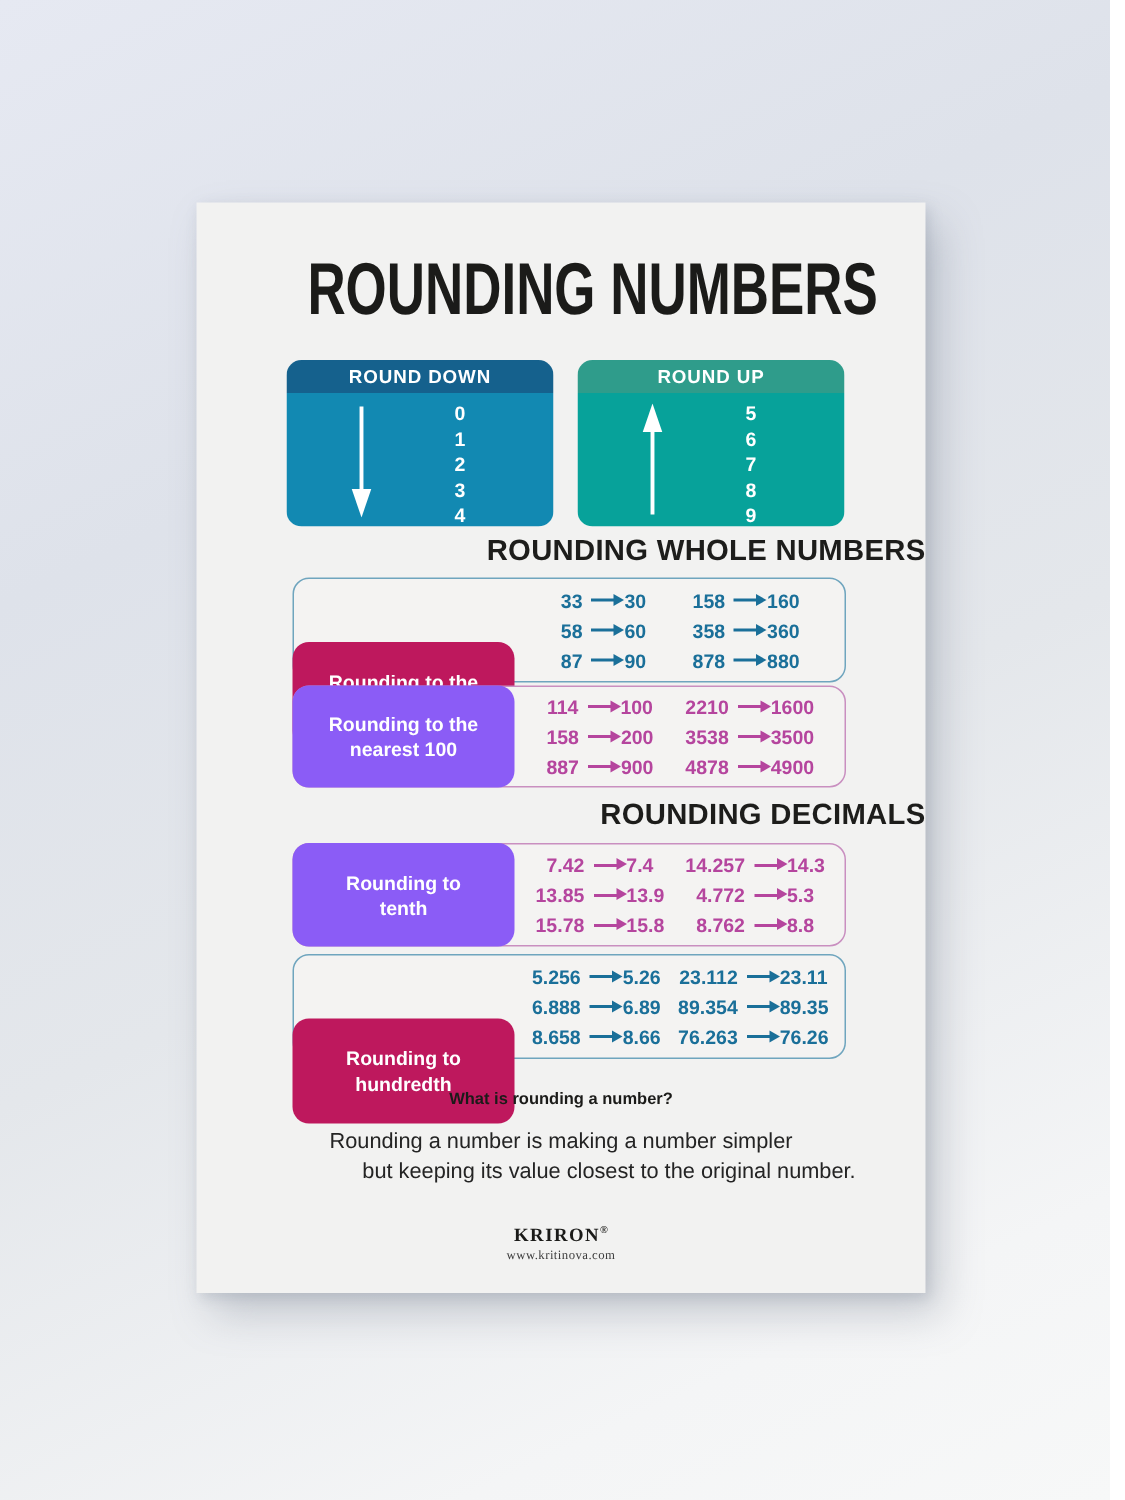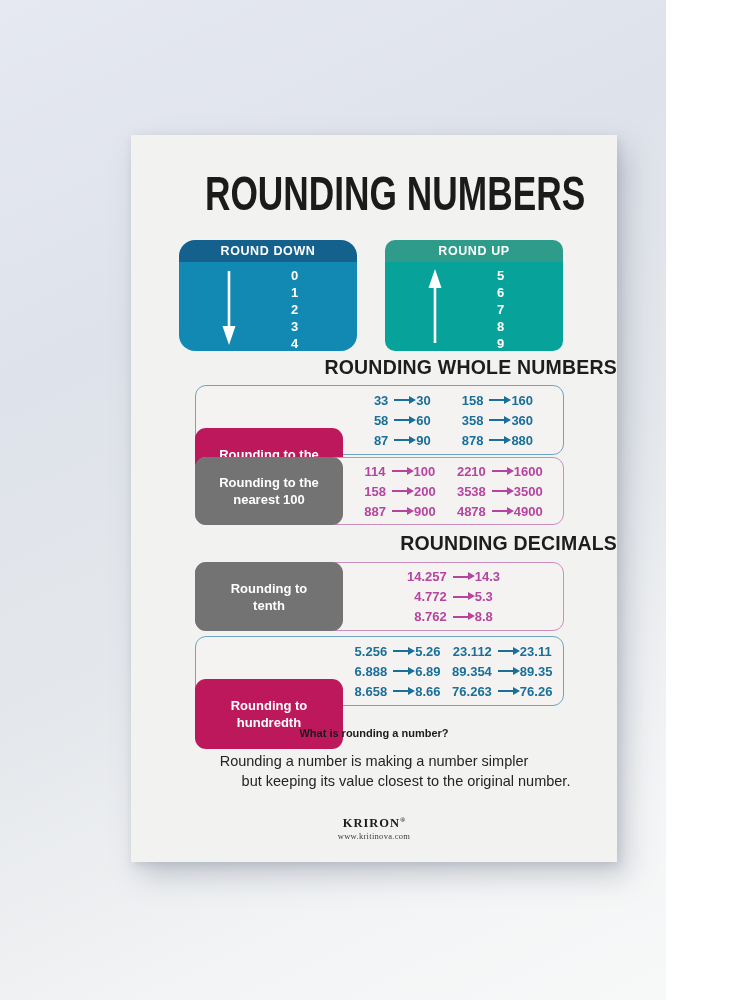--- a/index.html
+++ b/index.html
@@ -1,28 +1,28 @@
 <!DOCTYPE html>
 <html><head>
 <meta charset="utf-8">
 <style>
   * { margin:0; padding:0; box-sizing:border-box; }
   html,body { width:750px; height:1000px; font-family:"Liberation Sans", sans-serif; }
-  .wall { position:relative; width:666px; height:1000px; overflow:hidden;
+  .wall { position:relative; width:740px; height:1000px; overflow:hidden;
           background:linear-gradient(155deg,#e6e9f2 0%,#dee2ea 30%,#e4e7eb 55%,#f4f5f6 85%,#f7f8f8 100%); }
   .poster { position:absolute; left:131px; top:135px; width:486px; height:727px; background:#f2f2f1;
             box-shadow:10px 14px 26px rgba(125,135,150,0.38), 2px 3px 8px rgba(125,135,150,0.25); }
 
   .title { position:absolute; top:30px; left:0; width:100%; text-align:center;
            font-size:49px; font-weight:800; color:#1b1b19; }
   .title > span { display:inline-block; transform:scaleX(0.72); transform-origin:center; white-space:nowrap; }
 
   
   .rbox { position:absolute; top:105px; width:178px; height:111px; border-radius:10px; overflow:hidden; }
-  #rdown { left:48px;border-radius:16px; } #rup { left:254px; }
+  #rdown { left:60px; } #rup { left:254px; }
   .rbox .hd { height:22px; line-height:23px; text-align:center; color:#fff;
               font-size:12.5px; font-weight:bold; letter-spacing:0.6px; }
   #rdown .hd { background:#15618d; } #rdown .bd { background:#1289b2; }
   #rup .hd   { background:#2f9c8b; } #rup .bd   { background:#07a29a; }
   .rbox .bd { position:relative; height:89px; }
   .rbox svg { position:absolute; left:calc(28% - 8px); top:7px; }
   .digits { position:absolute; left:50%; top:5px; width:30%; text-align:center;
             color:#fff; font-weight:bold; font-size:13px; }
   .digits div { height:17px; line-height:17px; }
 
@@ -48,21 +48,21 @@
   .arr { display:inline-block; position:relative; width:16px; height:2px;
          background:currentColor; margin:0 6px; }
   .arr::after { content:""; position:absolute; right:-6px; top:-3.5px;
                 border-left:7px solid currentColor;
                 border-top:4.5px solid transparent; border-bottom:4.5px solid transparent; }
   .rlabel { position:absolute; left:0; top:0; width:148px; height:100%; border-radius:11px;
             display:flex; align-items:center; justify-content:center; text-align:center;
             color:#fff; font-size:13px; font-weight:bold; line-height:17px;
             padding:0 20px; }
   .label-blue { background:#be185d;margin-top:43px; }
-  .label-mag  { background:#737373; }
+  .label-mag  { background:#8b5cf6; }
 
   
   .question { position:absolute; top:592px; width:100%; text-align:center;
               font-size:11px; font-weight:bold; color:#1b1b19; }
   .ans { position:absolute; width:100%; text-align:center; font-size:14.5px; color:#242424; }
   #ans1 { top:618px; } #ans2 { top:638px;margin-left:32px; }
   .brand { position:absolute; top:681px; width:100%; text-align:center;
            font-family:"Liberation Serif", serif; font-weight:bold; font-size:12.5px;
            letter-spacing:1px; color:#1b1b19; }
   .brand sup { font-size:7px; letter-spacing:0; }
@@ -197,20 +197,37 @@
       <div class="rlabel label-mag">Rounding to the nearest 100</div>
     </div>
 
     <div class="h2" id="h-dec">ROUNDING DECIMALS</div>
 
     <div class="row row-mag" id="row-tenth">
       <div class="frame frame-mag"></div>
       <div class="examples">
         <div class="col">
           <div class="ex">
+              <span>7.42</span>
+              <span class="arr"></span>
+              <span>7.4</span>
+            </div>
+          <div class="ex">
+              <span>13.85</span>
+              <span class="arr"></span>
+              <span>13.9</span>
+            </div>
+          <div class="ex">
+              <span>15.78</span>
+              <span class="arr"></span>
+              <span>15.8</span>
+            </div>
+        </div>
+        <div class="col">
+          <div class="ex">
               <span>14.257</span>
               <span class="arr"></span>
               <span>14.3</span>
             </div>
           <div class="ex">
               <span>4.772</span>
               <span class="arr"></span>
               <span>5.3</span>
             </div>
           <div class="ex">

